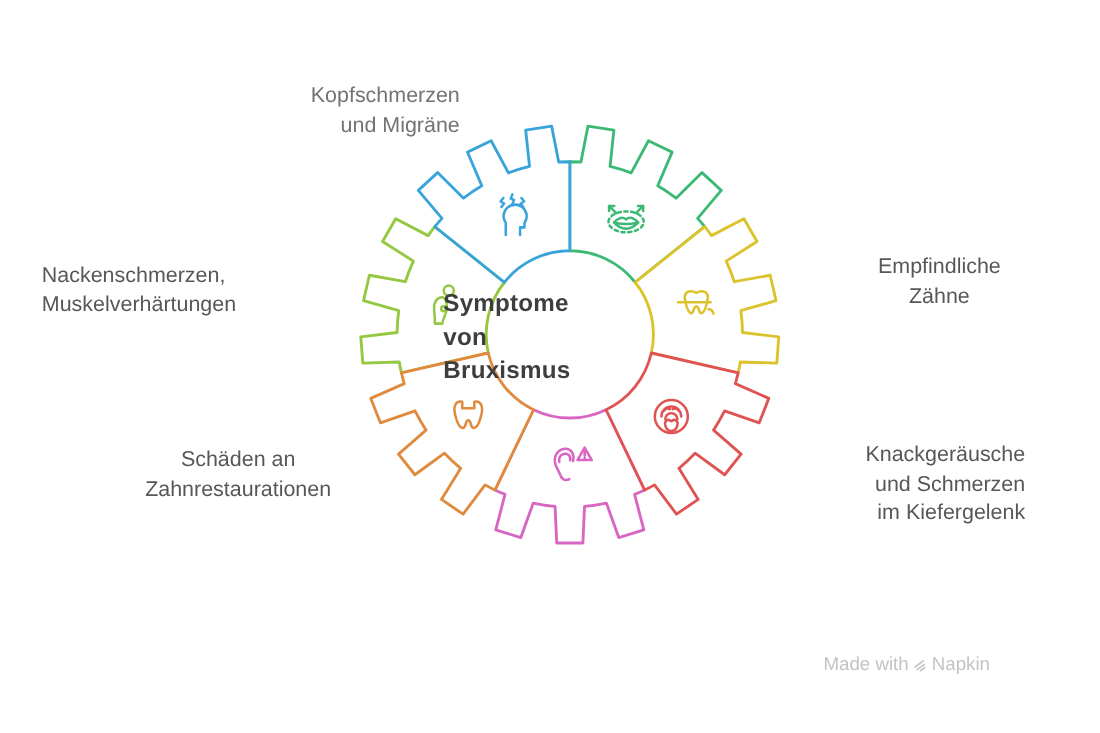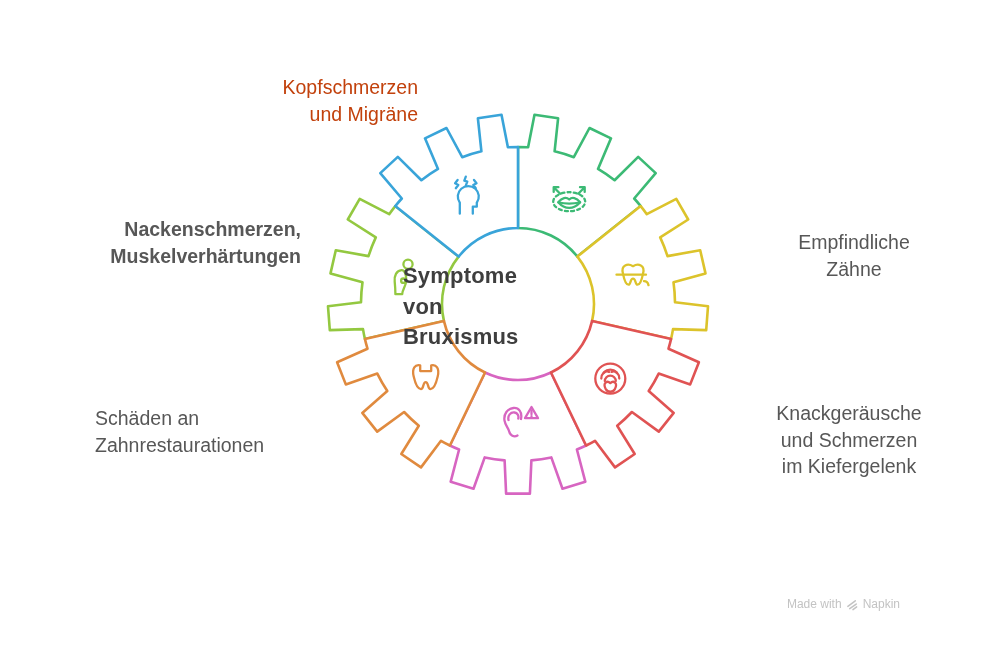--- a/index.html
+++ b/index.html
@@ -9,34 +9,34 @@
   }
   .canvas{position:relative;width:1000px;height:666px;background:#ffffff;}
   #gear-svg{position:absolute;left:0;top:0;}
   .seg-label{
     position:absolute;
     font-size:19.5px;line-height:26.5px;font-weight:400;
     white-space:pre-line;color:#575757;
   }
   .l0{left:650px;top:62px;width:270px;text-align:left;}
   .l1{left:744px;top:229px;width:220px;text-align:center;}
-  .l2{left:702px;top:400px;width:230px;text-align:center;margin-left:32px;}
+  .l2{left:702px;top:400px;width:230px;text-align:right;}
   .l3{left:368px;top:527px;width:300px;text-align:center;}
-  .l4{left:95px;top:405px;width:243px;text-align:left;}
-  .l5{left:38px;top:216px;width:263px;text-align:right;font-weight:bold;}
+  .l4{left:95px;top:405px;width:243px;text-align:center;}
+  .l5{left:38px;top:237px;width:263px;}
   .l6{left:138px;top:74px;width:280px;text-align:right;}
   .center-title{
     position:absolute;left:403px;top:261px;width:230px;
     text-align:left;font-size:22px;line-height:30.5px;font-weight:700;
     color:#3e3e3e;white-space:pre-line;letter-spacing:0.2px;
   }
   .watermark{
     position:absolute;top:595px;right:100px;height:18px;
     display:flex;align-items:center;gap:4px;
-    font-size:12px;color:#c3c3c3;
+    font-size:17px;color:#c3c3c3;
   }
   .watermark svg{display:block;}
 </style>
 </head>
 <body>
 
 <div class="canvas">
 
   <svg id="gear-svg" width="1000" height="666" viewBox="0 0 1000 666" xmlns="http://www.w3.org/2000/svg">
       <path d="M 518.0 228.0 A 76 76 0 0 1 577.4 256.6 L 640.7 206.1 A 157 157 0 0 0 634.2 198.5 L 655.7 173.1 L 638.2 156.9 L 614.6 180.2 A 157 157 0 0 0 598.0 168.9 L 611.0 138.3 L 589.5 128.0 L 573.8 157.2 A 157 157 0 0 0 554.6 151.3 L 558.1 118.3 L 534.5 114.7 L 528.1 147.3 A 157 157 0 0 0 518.0 147.0 Z" fill="#ffffff" stroke="#3cba75" stroke-width="2.6" stroke-linejoin="round"></path>
@@ -95,21 +95,21 @@
 
   <div class="seg-label l1" style="color: rgb(87, 87, 87);">Empfindliche
 Zähne</div>
   <div class="seg-label l2" style="color: rgb(87, 87, 87);">Knackgeräusche
 und Schmerzen
 im Kiefergelenk</div>
   <div class="seg-label l4" style="color: rgb(87, 87, 87);">Schäden an
 Zahnrestaurationen</div>
   <div class="seg-label l5" style="color: rgb(87, 87, 87);">Nackenschmerzen,
 Muskelverhärtungen</div>
-  <div class="seg-label l6" style="color: #c2410c;">Kopfschmerzen
+  <div class="seg-label l6" style="color: #737373;">Kopfschmerzen
 und Migräne</div>
 
   <div class="watermark" style="color: rgb(195, 195, 195);">
     <span>Made with</span>
     <svg width="13" height="13" viewBox="0 0 14 14">
       <path d="M2 9 L10 3 M4 11.5 L11 6.5 M7.5 12.5 L11.5 9.5" fill="none" stroke="#c3c3c3" stroke-width="1.6" stroke-linecap="round"></path>
     </svg>
     <span>Napkin</span>
   </div>
 

